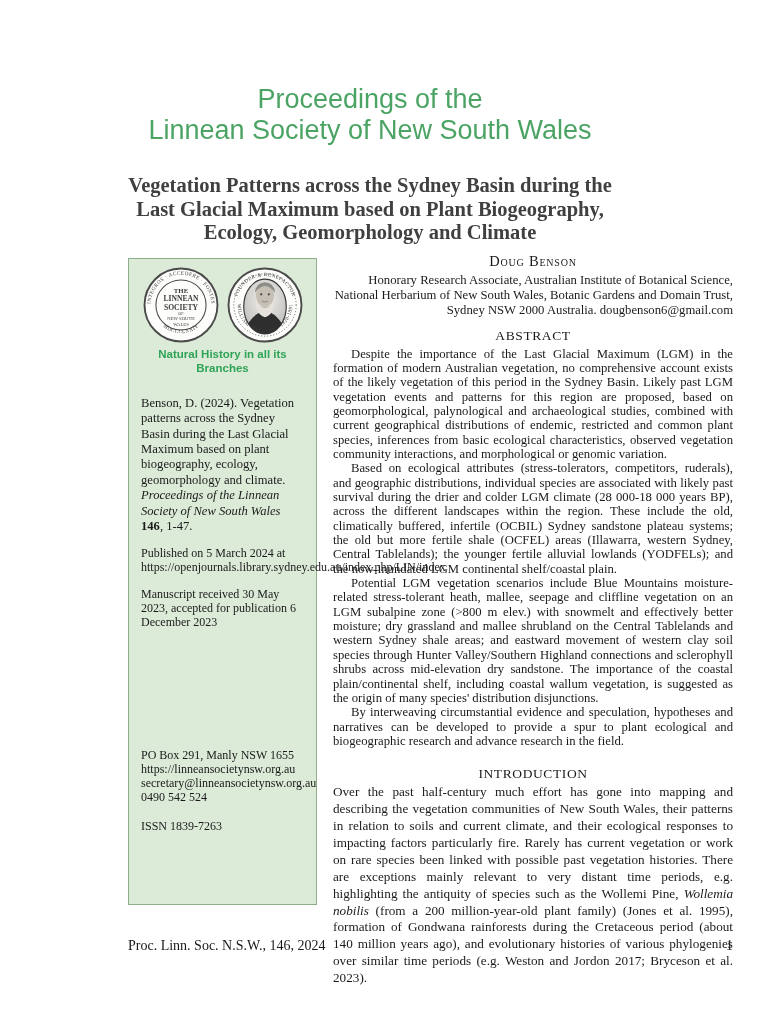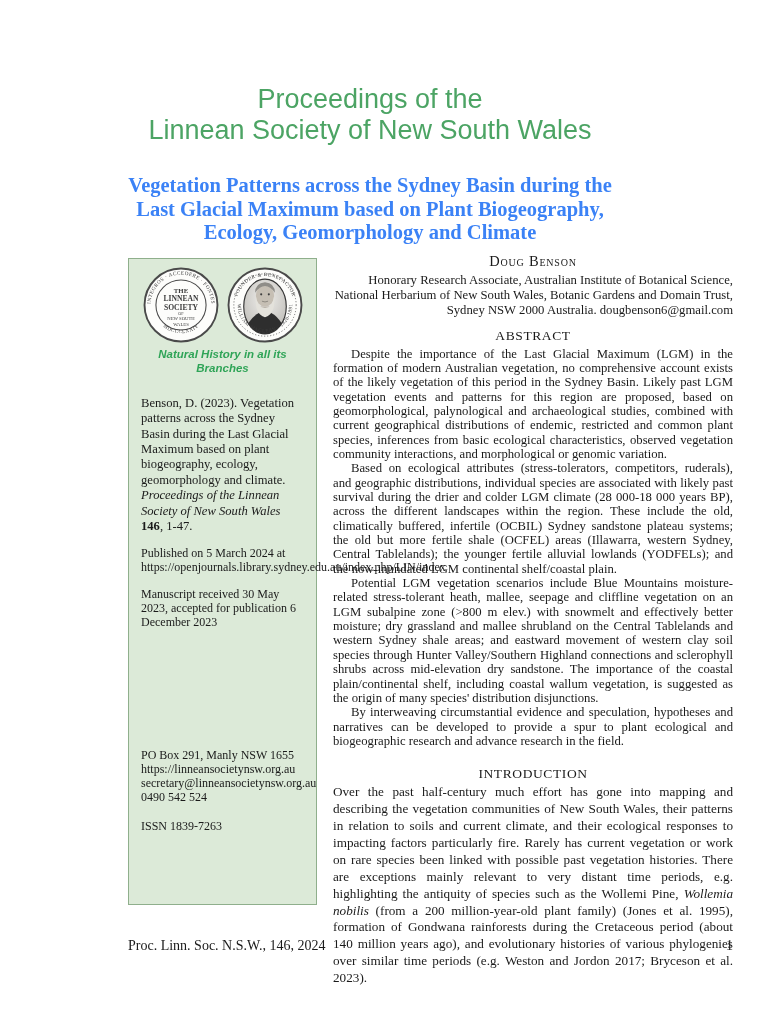--- a/index.html
+++ b/index.html
@@ -14,37 +14,37 @@
     text-align:center;
     font-family:Liberation Sans, sans-serif;
     font-size:27px; line-height:31px; font-weight:400;
     color:#4CA464;
   }
   .article-title {
     position:absolute; top:174px; left:0; width:740px;
     text-align:center;
     font-family:"Liberation Serif", serif;
     font-size:20.5px; line-height:23.5px; font-weight:700;
-    color:#3b82f6;
+    color:#404040;
   }
 
   
   .sidebar {
     position:absolute; left:128px; top:258px; width:189px; height:647px;
     background:#DCEAD8; border:1px solid #8FAF8C;
     padding:8px 12px 0 12px;
     font-size:12px; line-height:13.9px;
   }
   .seals { display:flex; justify-content:center; gap:8px; }
   .seal { width:76px; height:76px; }
   .seal svg { width:100%; height:100%; }
   .motto {
     margin-top:5px; text-align:center;
     font-family:"Liberation Sans", sans-serif;
-    font-size:11.5px; font-weight:700; color:#2FA457;font-style:italic;
+    font-size:11.5px; font-weight:700; color:#2FA457;
   }
   .citation { margin-top:20px; font-size:12.6px; line-height:15.4px; }
   .citation .jrnl { font-style:italic; }
   .citation .vol { font-weight:700; }
   .sb-block { margin-top:13px; }
   .contact { margin-top:119px; }
   .issn { margin-top:15px; }
 
   
   .main { position:absolute; left:333px; top:253px; width:400px; }
@@ -136,21 +136,21 @@
           <path id="msTop" d="M 12,50 A 38,38 0 0 1 88,50" fill="none"></path>
           <path id="msBot" d="M 14,50 A 36,36 0 0 0 86,50" fill="none"></path>
           <text class="ring-text-sm"><textPath href="#msTop" startOffset="50%" text-anchor="middle">FOUNDER &amp; BENEFACTOR</textPath></text>
           <text class="ring-text-sm"><textPath href="#msBot" startOffset="50%" text-anchor="middle">WILLIAM MACLEAY · 1820-1891</textPath></text>
         </svg>
       </div>
     </div>
 
     <div class="motto">Natural History in all its Branches</div>
 
-    <div class="citation"><span>Benson, D. (2023). Vegetation patterns across the Sydney Basin during the Last Glacial Maximum based on plant biogeography, ecology, geomorphology and climate. </span><span class="jrnl">Proceedings of the Linnean Society of New South Wales</span><span class="vol"> 146</span><span>, 1-47.</span></div>
+    <div class="citation"><span>Benson, D. (2024). Vegetation patterns across the Sydney Basin during the Last Glacial Maximum based on plant biogeography, ecology, geomorphology and climate. </span><span class="jrnl">Proceedings of the Linnean Society of New South Wales</span><span class="vol"> 146</span><span>, 1-47.</span></div>
 
     <div class="sb-block">Published on 5 March 2024 at https://openjournals.library.sydney.edu.au/index.php/LIN/index</div>
 
     <div class="sb-block">Manuscript received 30 May 2023, accepted for publication 6 December 2023</div>
 
 
     <div class="contact">
       <div>PO Box 291, Manly NSW 1655</div>
       <div>https://linneansocietynsw.org.au</div>
       <div>secretary@linneansocietynsw.org.au</div>

